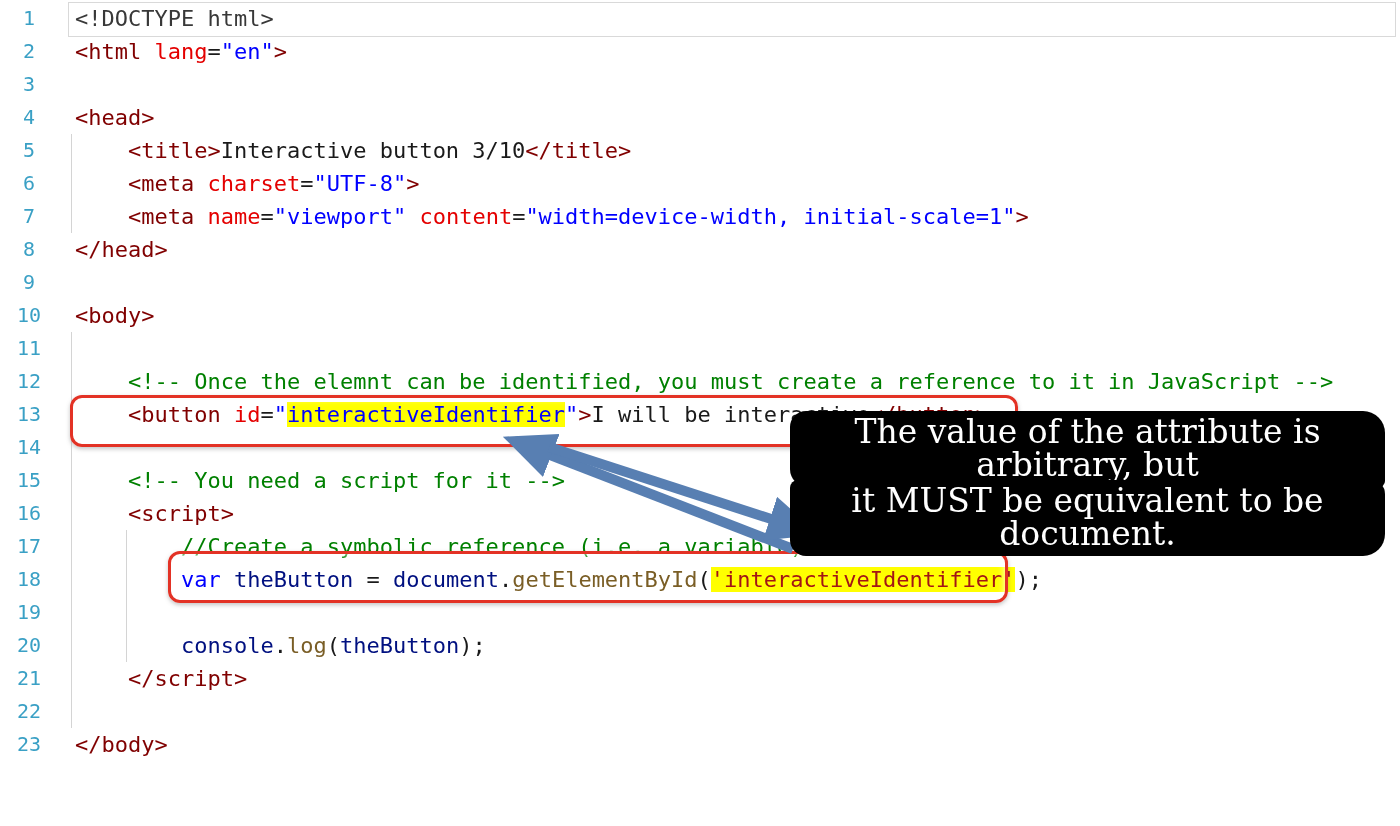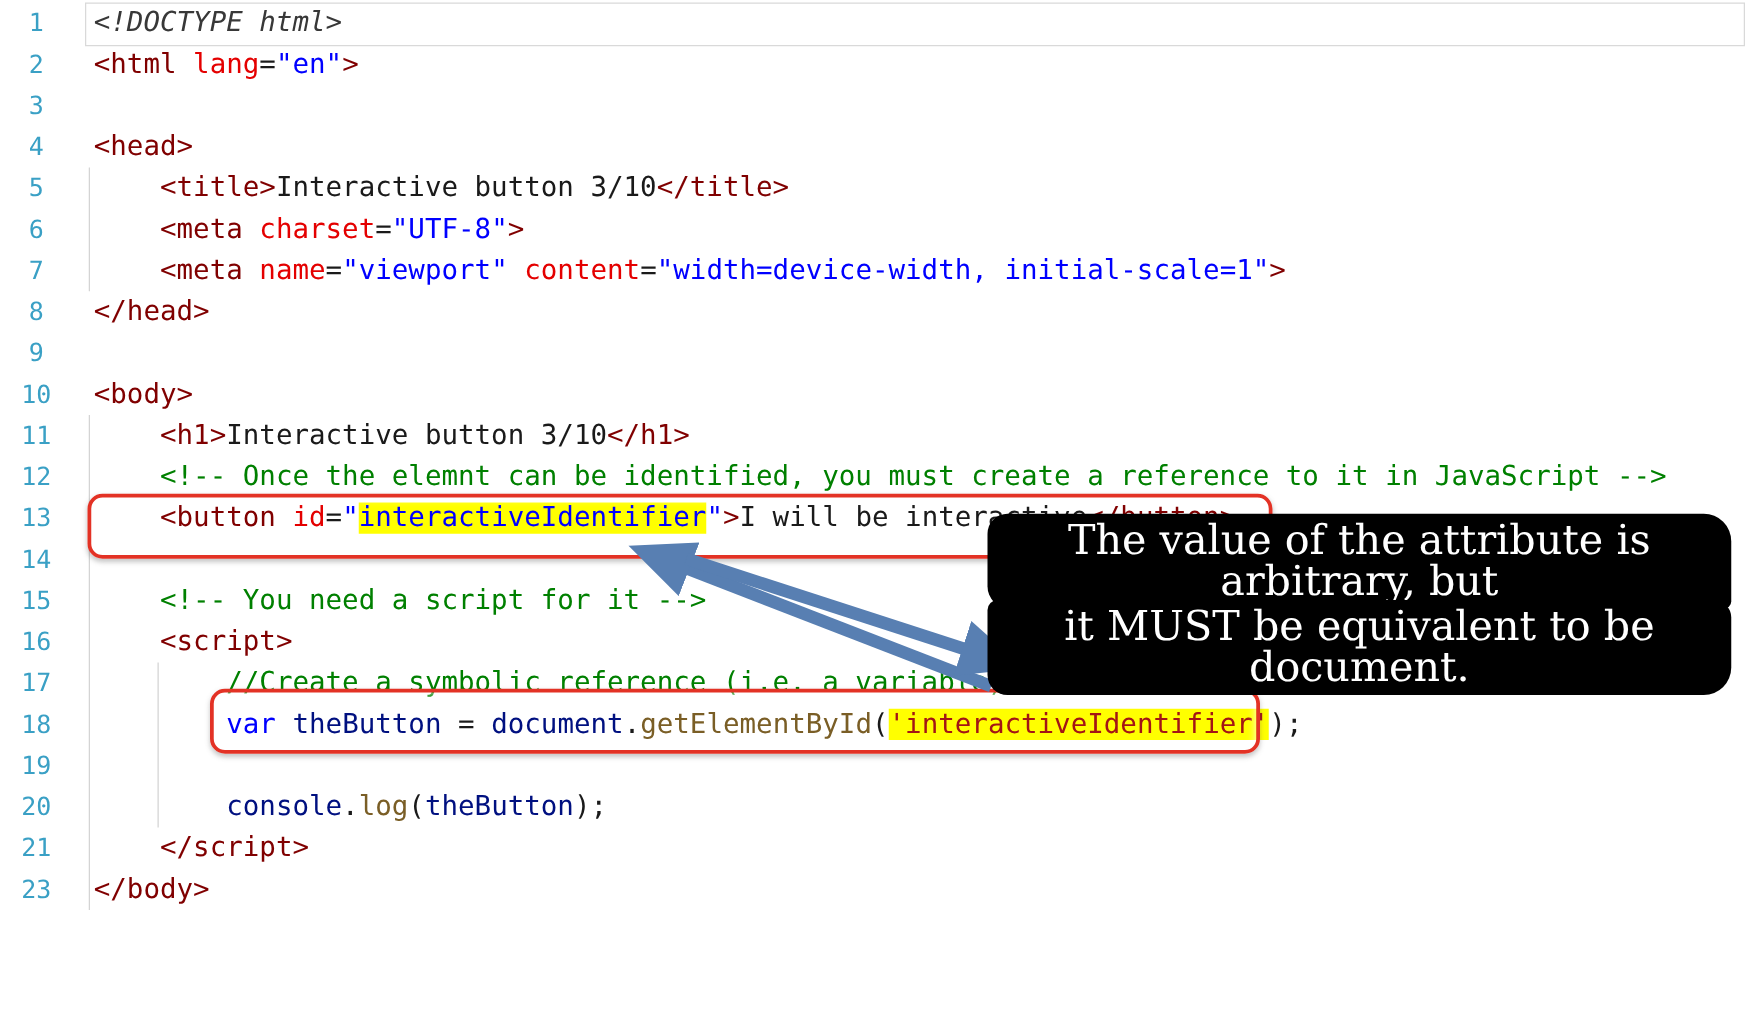--- a/index.html
+++ b/index.html
@@ -9,21 +9,21 @@
     font-family:"DejaVu Sans Mono","Liberation Mono",monospace;
   }
   
   .editor{position:absolute;top:2px;left:0;right:0;z-index:2;}
   .line{display:flex;height:33px;line-height:33px;white-space:pre;}
   .gutter{
     flex:none;width:58px;text-align:center;
     color:var(--c-linenum,#3aa0c5);font-size:20px;
   }
   .code{flex:none;padding-left:17px;font-size:22px;color:#1a1a1a;}
-  .tok-doctype{color:var(--c-doctype,#383838);font-style:italic;}
+  .tok-doctype{color:var(--c-doctype,#383838);}
   .tok-tag{color:var(--c-tag,#800000);}
   .tok-attr{color:var(--c-attr,#e40000);}
   .tok-val{color:var(--c-val,#0000ff);}
   .tok-comment{color:var(--c-comment,#008000);}
   .tok-kw{color:var(--c-kw,#0000ff);}
   .tok-var{color:var(--c-var,#001080);}
   .tok-fn{color:var(--c-fn,#7a5e26);}
   .tok-plain{color:#1a1a1a;}
   .tok-str{color:var(--c-str,#a31515);}
   .hl{background:var(--c-highlight,#ffff00);}
@@ -69,31 +69,32 @@
     <div class="line"><span class="gutter">1</span><span class="code"><span class="tok-doctype">&lt;!DOCTYPE html&gt;</span></span></div>
     <div class="line"><span class="gutter">2</span><span class="code"><span class="tok-tag">&lt;html</span><span class="tok-plain"> </span><span class="tok-attr">lang</span><span class="tok-plain">=</span><span class="tok-val">"en"</span><span class="tok-tag">&gt;</span></span></div>
     <div class="line"><span class="gutter">3</span><span class="code"></span></div>
     <div class="line"><span class="gutter">4</span><span class="code"><span class="tok-tag">&lt;head&gt;</span></span></div>
     <div class="line"><span class="gutter">5</span><span class="code"><span class="tok-plain">    </span><span class="tok-tag">&lt;title&gt;</span><span class="tok-plain">Interactive button 3/10</span><span class="tok-tag">&lt;/title&gt;</span></span></div>
     <div class="line"><span class="gutter">6</span><span class="code"><span class="tok-plain">    </span><span class="tok-tag">&lt;meta</span><span class="tok-plain"> </span><span class="tok-attr">charset</span><span class="tok-plain">=</span><span class="tok-val">"UTF-8"</span><span class="tok-tag">&gt;</span></span></div>
     <div class="line"><span class="gutter">7</span><span class="code"><span class="tok-plain">    </span><span class="tok-tag">&lt;meta</span><span class="tok-plain"> </span><span class="tok-attr">name</span><span class="tok-plain">=</span><span class="tok-val">"viewport"</span><span class="tok-plain"> </span><span class="tok-attr">content</span><span class="tok-plain">=</span><span class="tok-val">"width=device-width, initial-scale=1"</span><span class="tok-tag">&gt;</span></span></div>
     <div class="line"><span class="gutter">8</span><span class="code"><span class="tok-tag">&lt;/head&gt;</span></span></div>
     <div class="line"><span class="gutter">9</span><span class="code"></span></div>
     <div class="line"><span class="gutter">10</span><span class="code"><span class="tok-tag">&lt;body&gt;</span></span></div>
-    <div class="line"><span class="gutter">11</span><span class="code"><span class="tok-plain">    </span><span class="tok-tag">&lt;h1&gt;</span><span class="tok-plain">Interactive button 3/10</span><span class="tok-tag">&lt;/h1&gt;</span></span></div>
+    <div class="line"><span class="gutter">11</span></div>
     <div class="line"><span class="gutter">12</span><span class="code"><span class="tok-plain">    </span><span class="tok-comment">&lt;!-- Once the elemnt can be identified, you must create a reference to it in JavaScript --&gt;</span></span></div>
     <div class="line"><span class="gutter">13</span><span class="code"><span class="tok-plain">    </span><span class="tok-tag">&lt;button</span><span class="tok-plain"> </span><span class="tok-attr">id</span><span class="tok-plain">=</span><span class="tok-val">"</span><span class="tok-val hl">interactiveIdentifier</span><span class="tok-val">"</span><span class="tok-tag">&gt;</span><span class="tok-plain">I will be interactive</span><span class="tok-tag">&lt;/button&gt;</span></span></div>
     <div class="line"><span class="gutter">14</span><span class="code"></span></div>
     <div class="line"><span class="gutter">15</span><span class="code"><span class="tok-plain">    </span><span class="tok-comment">&lt;!-- You need a script for it --&gt;</span></span></div>
     <div class="line"><span class="gutter">16</span><span class="code"><span class="tok-plain">    </span><span class="tok-tag">&lt;script&gt;</span></span></div>
     <div class="line"><span class="gutter">17</span><span class="code"><span class="tok-plain">        </span><span class="tok-comment">//Create a symbolic reference (i.e. a variable) to the HTML element</span></span></div>
     <div class="line"><span class="gutter">18</span><span class="code"><span class="tok-plain">        </span><span class="tok-kw">var</span><span class="tok-plain"> </span><span class="tok-var">theButton</span><span class="tok-plain"> = </span><span class="tok-var">document</span><span class="tok-plain">.</span><span class="tok-fn">getElementById</span><span class="tok-plain">(</span><span class="tok-str hl">'interactiveIdentifier'</span><span class="tok-plain">);</span></span></div>
     <div class="line"><span class="gutter">19</span><span class="code"><span class="tok-plain">        </span></span></div>
     <div class="line"><span class="gutter">20</span><span class="code"><span class="tok-plain">        </span><span class="tok-var">console</span><span class="tok-plain">.</span><span class="tok-fn">log</span><span class="tok-plain">(</span><span class="tok-var">theButton</span><span class="tok-plain">);</span></span></div>
     <div class="line"><span class="gutter">21</span><span class="code"><span class="tok-plain">    </span><span class="tok-tag">&lt;/script&gt;</span></span></div>
+    <div class="line"><span class="gutter">22</span><span class="code"></span></div>
     <div class="line"><span class="gutter">23</span><span class="code"><span class="tok-tag">&lt;/body&gt;</span></span></div>
   </div>
 
 <div class="redbox" id="redbox-button"></div>
 <div class="redbox" id="redbox-getelement"></div>
 
 <svg id="arrow-layer" width="1400" height="826">
   <defs>
     <marker id="ah" markerWidth="5.4" markerHeight="4.6" refX="4" refY="2.3" orient="auto" markerUnits="strokeWidth">
       <path d="M0,0 L5.2,2.3 L0,4.6 z" fill="#587fb2"></path>

